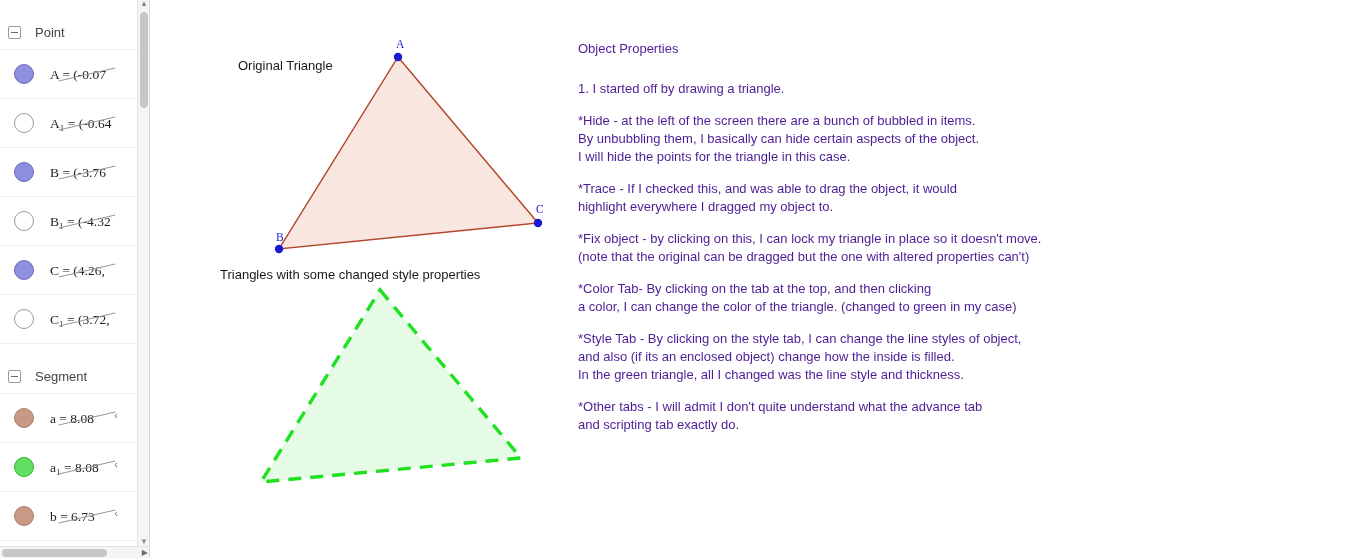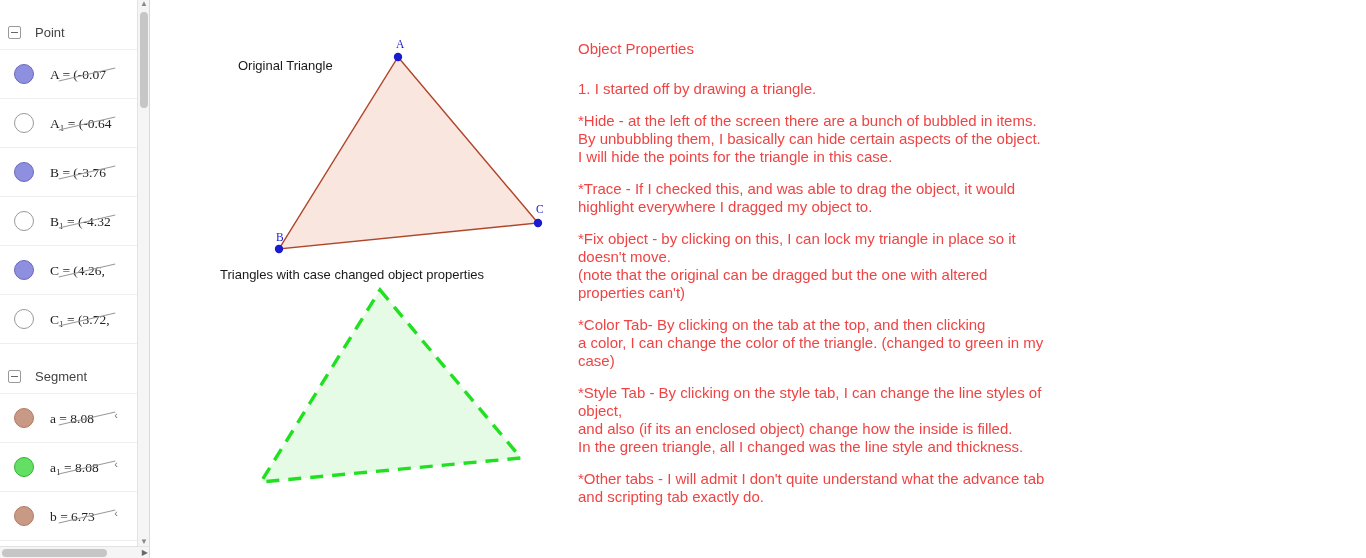--- a/index.html
+++ b/index.html
@@ -167,22 +167,22 @@
     font-family: "Liberation Serif", serif;
     white-space: nowrap;
   }
 
   
   .notes {
     position: absolute;
     left: 428px;
     top: 40px;
     width: 470px;
-    font-size: 15px;
-    color: #ef4444;
+    font-size: 13px;
+    color: #4c1d95;
     line-height: 18px;
   }
   .notes .para { margin-bottom: 14px; white-space: pre-line; }
   .notes .para:first-child { margin-bottom: 22px; }
 </style>
 </head>
 <body>
 
 <div id="app">
 
@@ -285,21 +285,21 @@
       <polygon points="248,57 388,223 129,249" fill="#f8e6df" stroke="#b1452a" stroke-width="1.4"></polygon>
 
       <circle cx="248" cy="57" r="4.2" fill="#1a1ad0"></circle>
       <circle cx="388" cy="223" r="4.2" fill="#1a1ad0"></circle>
       <circle cx="129" cy="249" r="4.2" fill="#1a1ad0"></circle>
 
       <polygon points="230,290 371,458 111,482" fill="#e6fbe6" stroke="#1fe11f" stroke-width="3.4" stroke-dasharray="13 9" stroke-linecap="butt"></polygon>
     </svg>
 
     <span class="lbl" style="left:88px; top:58px;">Original Triangle</span>
-    <span class="lbl" style="left:70px; top:267px;">Triangles with case changed object properties</span>
+    <span class="lbl" style="left:70px; top:267px;">Triangles with some changed style properties</span>
 
     <span class="ptlabel" style="left:246px; top:38px;">A</span>
     <span class="ptlabel" style="left:386px; top:203px;">C</span>
     <span class="ptlabel" style="left:126px; top:231px;">B</span>
 
     <div class="notes">
       <div class="para">Object Properties</div>
       <div class="para">1.  I started off by drawing a triangle.</div>
       <div class="para">*Hide - at the left of the screen there are a bunch of bubbled in items.
  By unbubbling them, I basically can hide certain aspects of the object.

